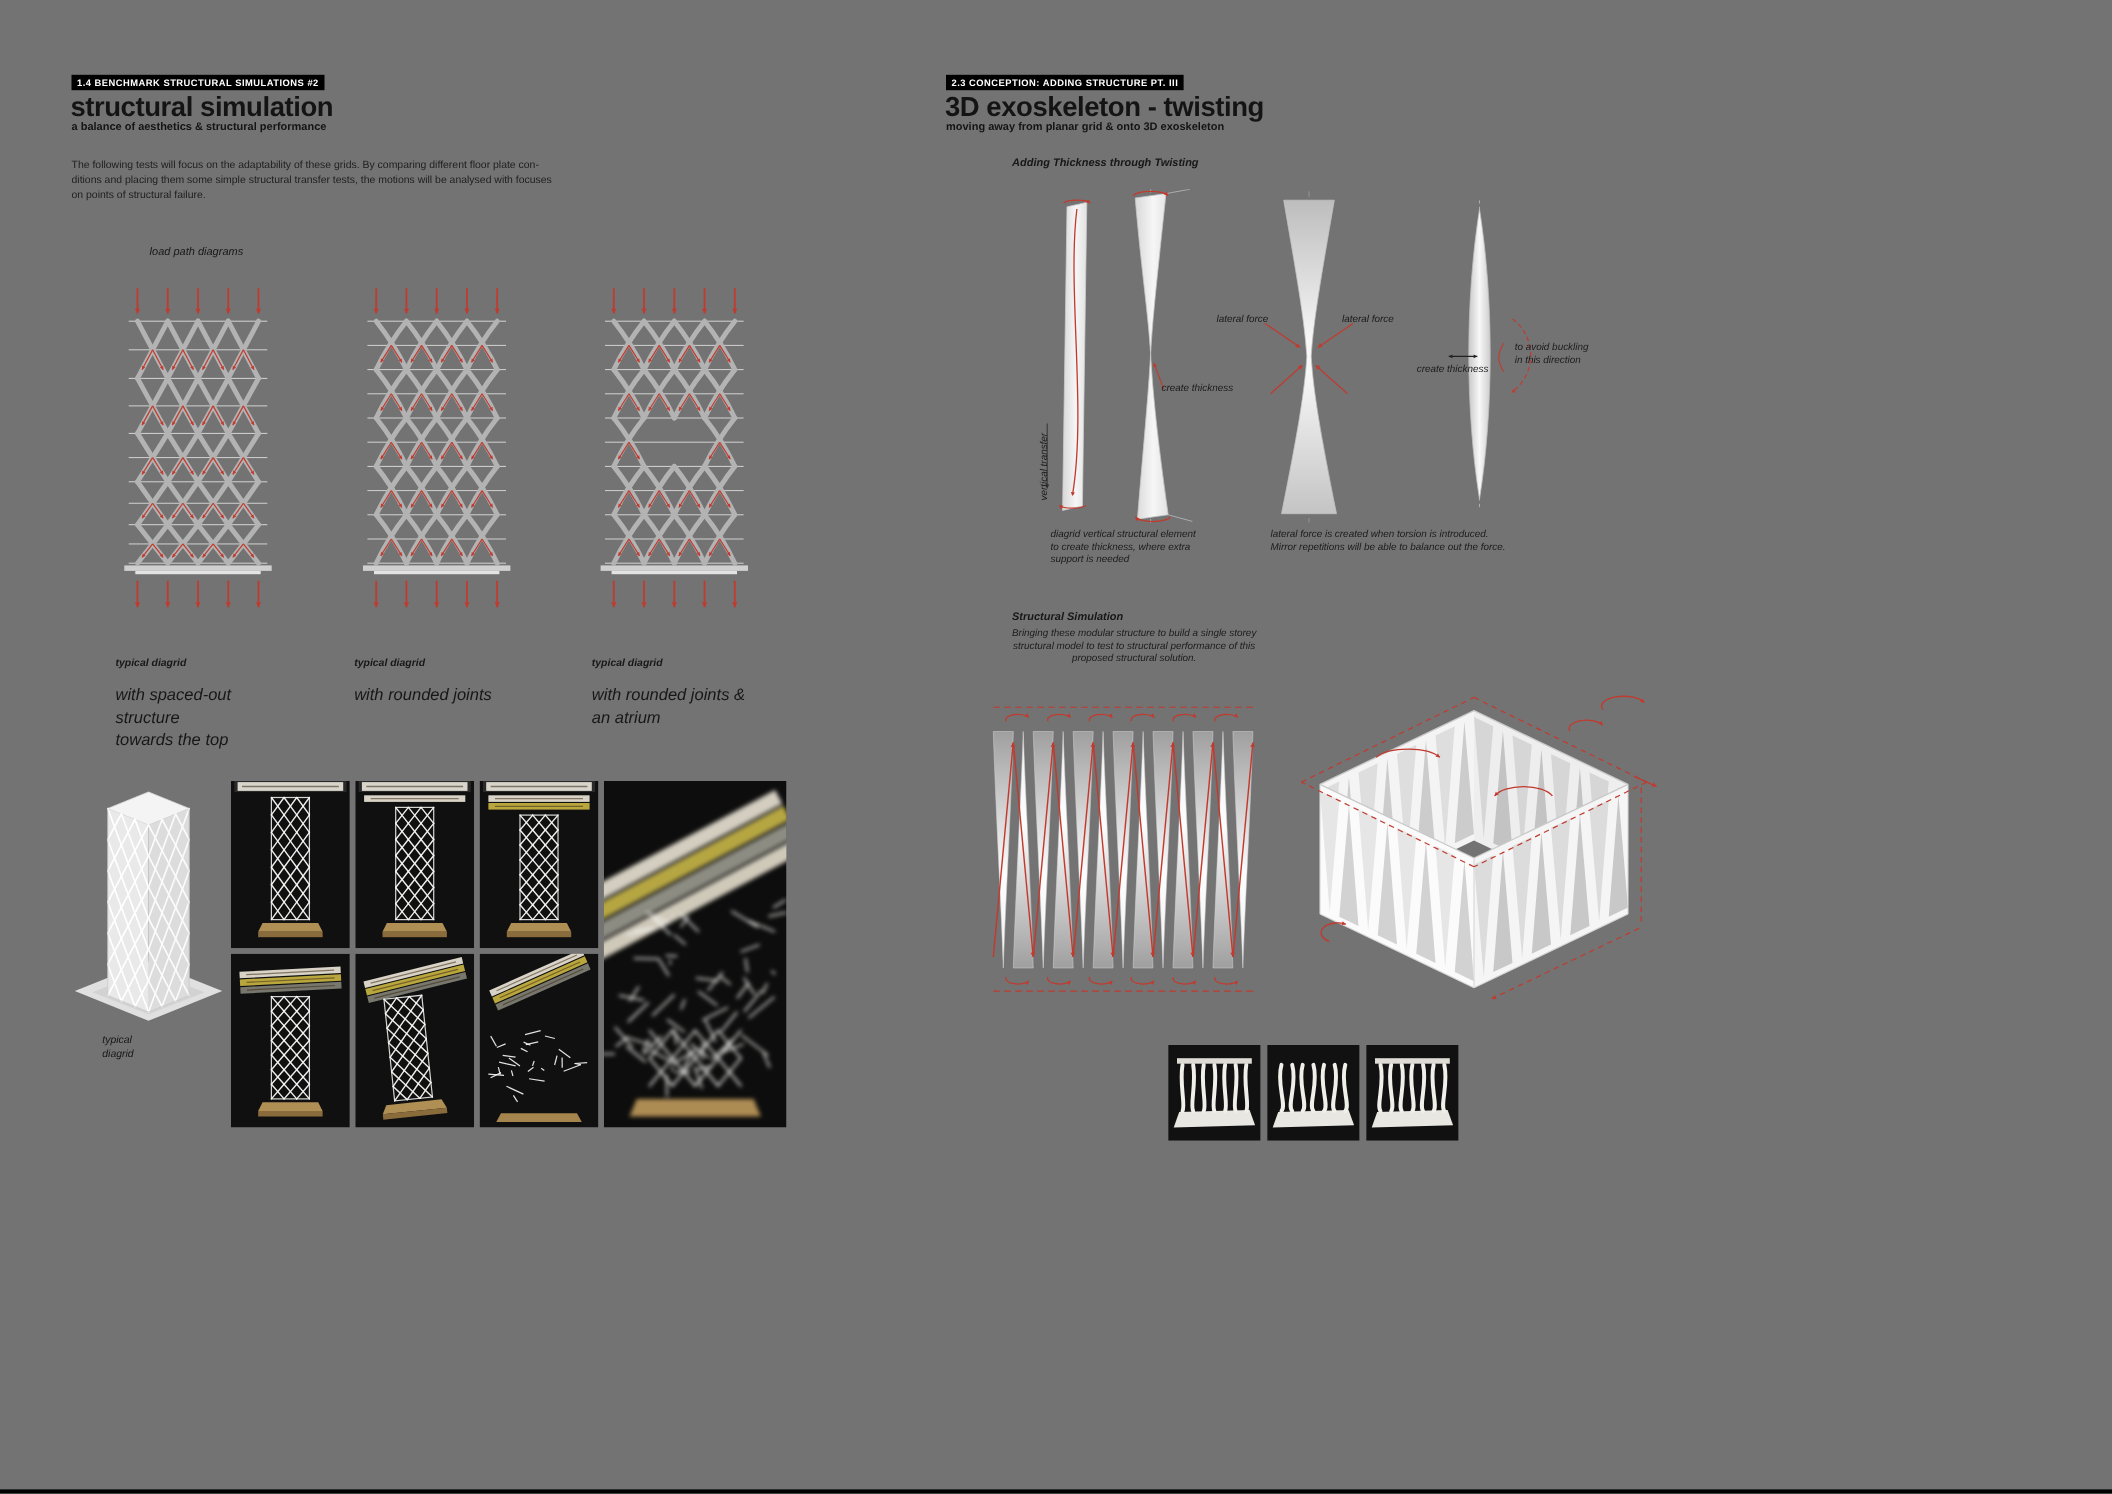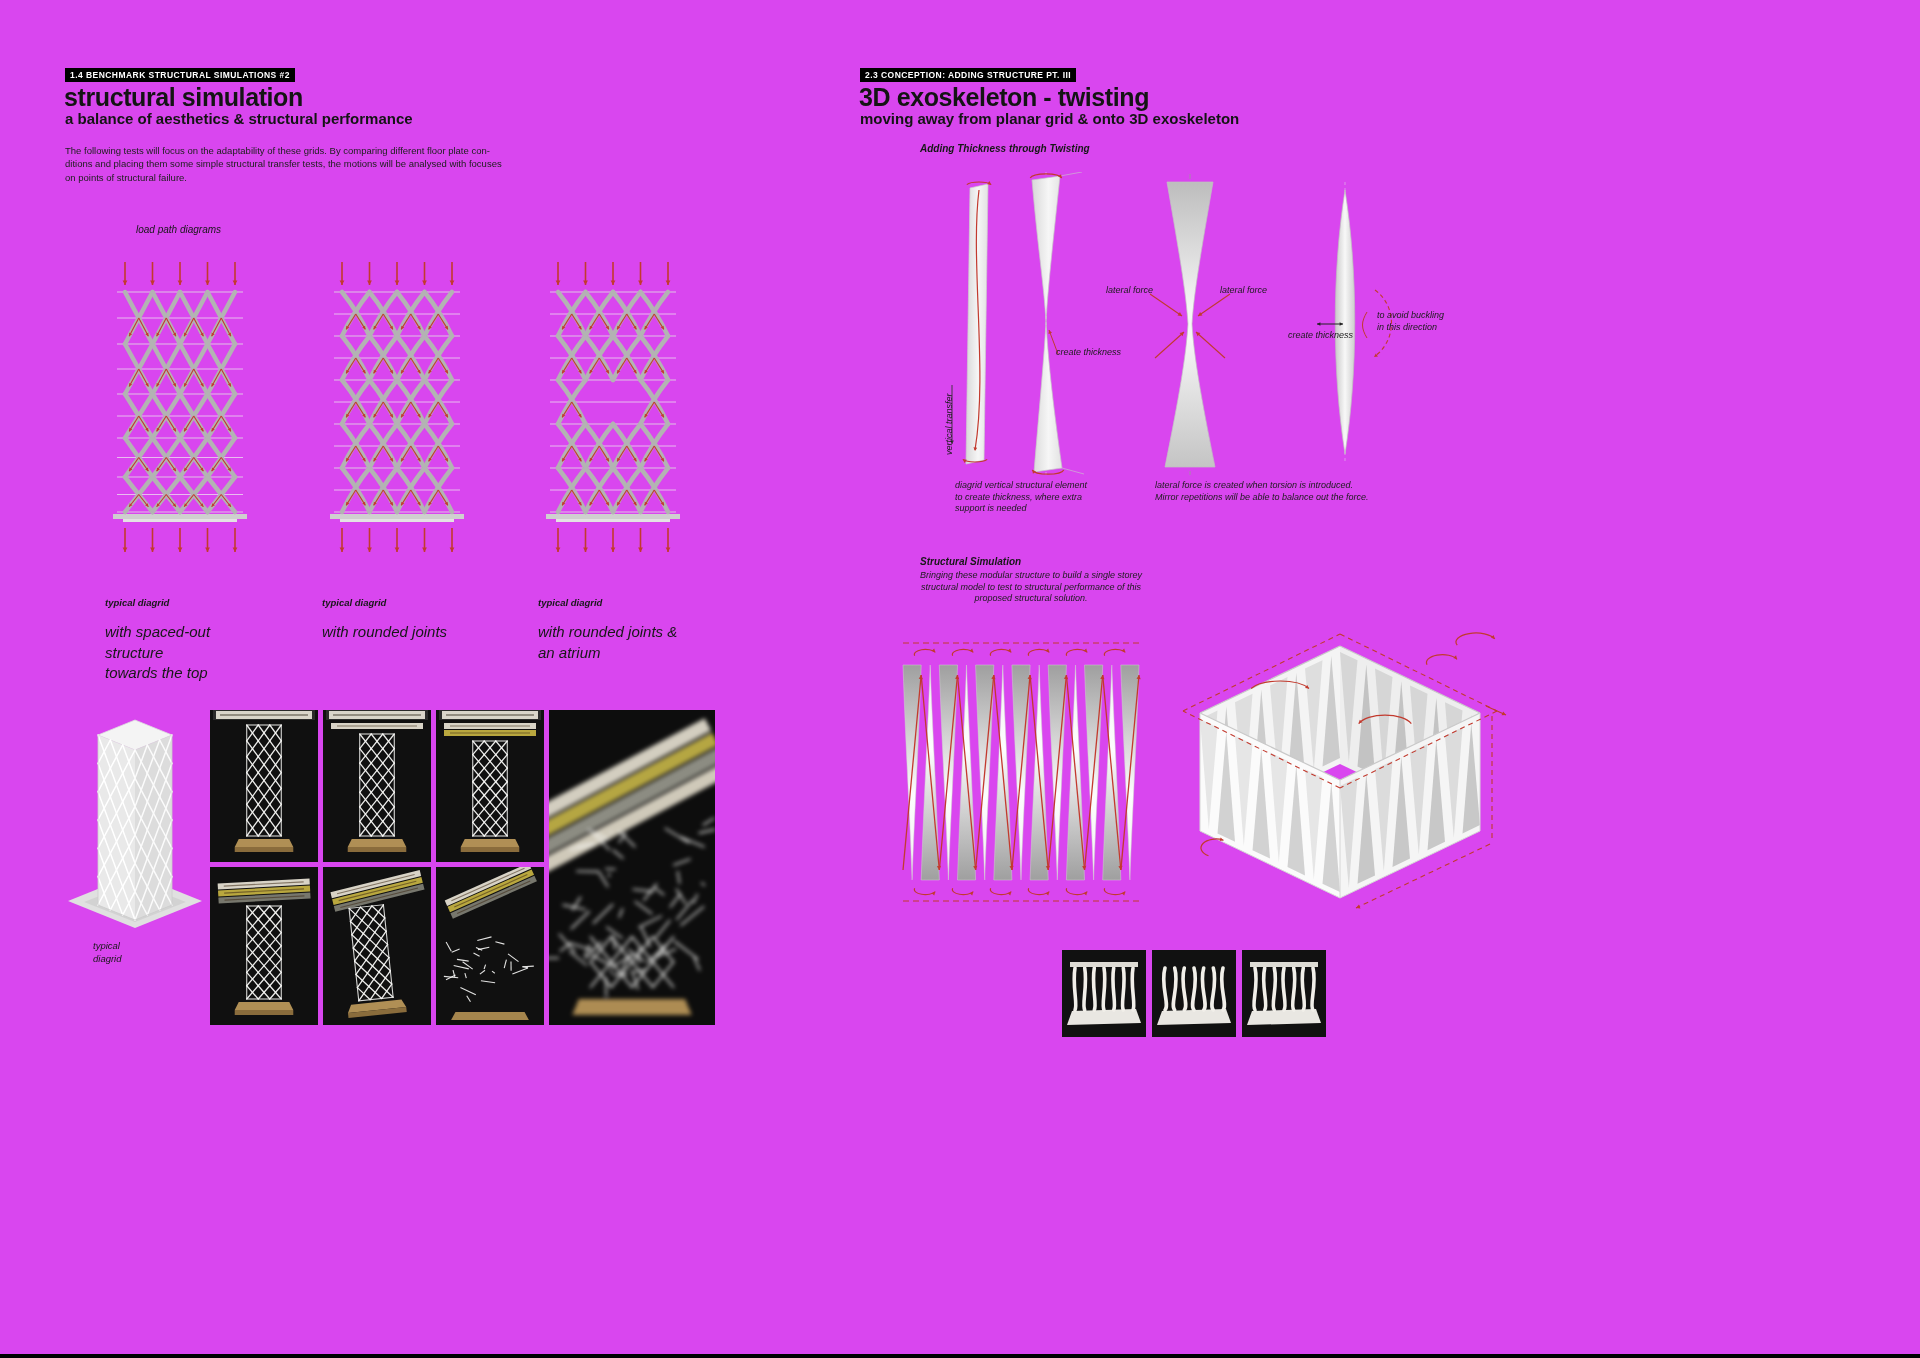--- a/index.html
+++ b/index.html
@@ -1,21 +1,21 @@
 <!DOCTYPE html>
 <html><head>
 <meta charset="utf-8">
 <style>
   *{margin:0;padding:0;box-sizing:border-box;}
   html,body{width:1920px;height:1358px;background:#ffffff;font-family:"Liberation Sans",sans-serif;color:#171717;}
-  .canvas{position:relative;width:1920px;height:1358px;background:#d946ef;overflow:hidden;border-bottom:4px solid #000;}
+  .canvas{position:relative;width:1920px;height:1358px;background:#737373;overflow:hidden;border-bottom:4px solid #000;}
   .abs{position:absolute;}
   .tag{background:#000;color:#fff;font-size:8.5px;font-weight:700;letter-spacing:.45px;padding:2px 5px;display:inline-block;text-transform:uppercase;white-space:nowrap;}
   .title{font-size:25px;font-weight:700;letter-spacing:-.4px;line-height:1.05;color:#141414;}
-  .subtitle{font-size:15px;font-weight:700;color:#141414;}
+  .subtitle{font-size:10px;font-weight:700;color:#141414;}
   .body-text{font-size:9.5px;line-height:1.4;white-space:pre-line;color:#202020;}
   .it{font-style:italic;margin-left:48px;}
   .small{font-size:10px;}
   .bold-it{font-weight:700;font-style:italic;font-size:10px;}
   .cap{font-size:9.5px;font-style:italic;text-align:left;white-space:pre-line;line-height:1.35;}
   .cap-t{font-weight:700;font-style:italic;font-size:9.5px;}
   .cap-s{font-style:italic;font-size:15px;white-space:pre-line;}
   .ann{font-size:9px;font-style:italic;white-space:pre-line;line-height:1.3;color:#1b1b1b;}
   .rot{transform:rotate(-90deg);transform-origin:0 0;}
   svg{display:block;}

